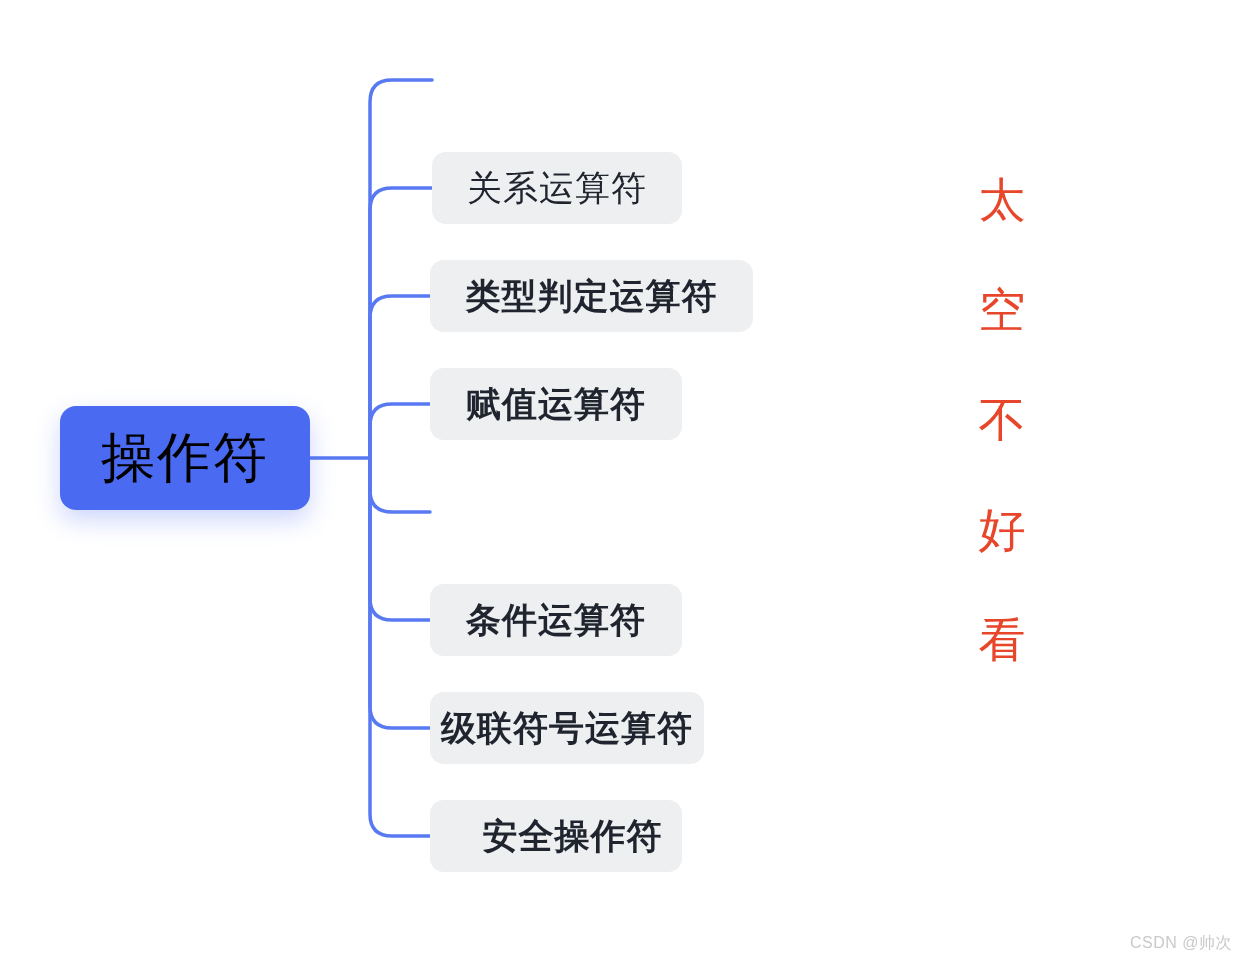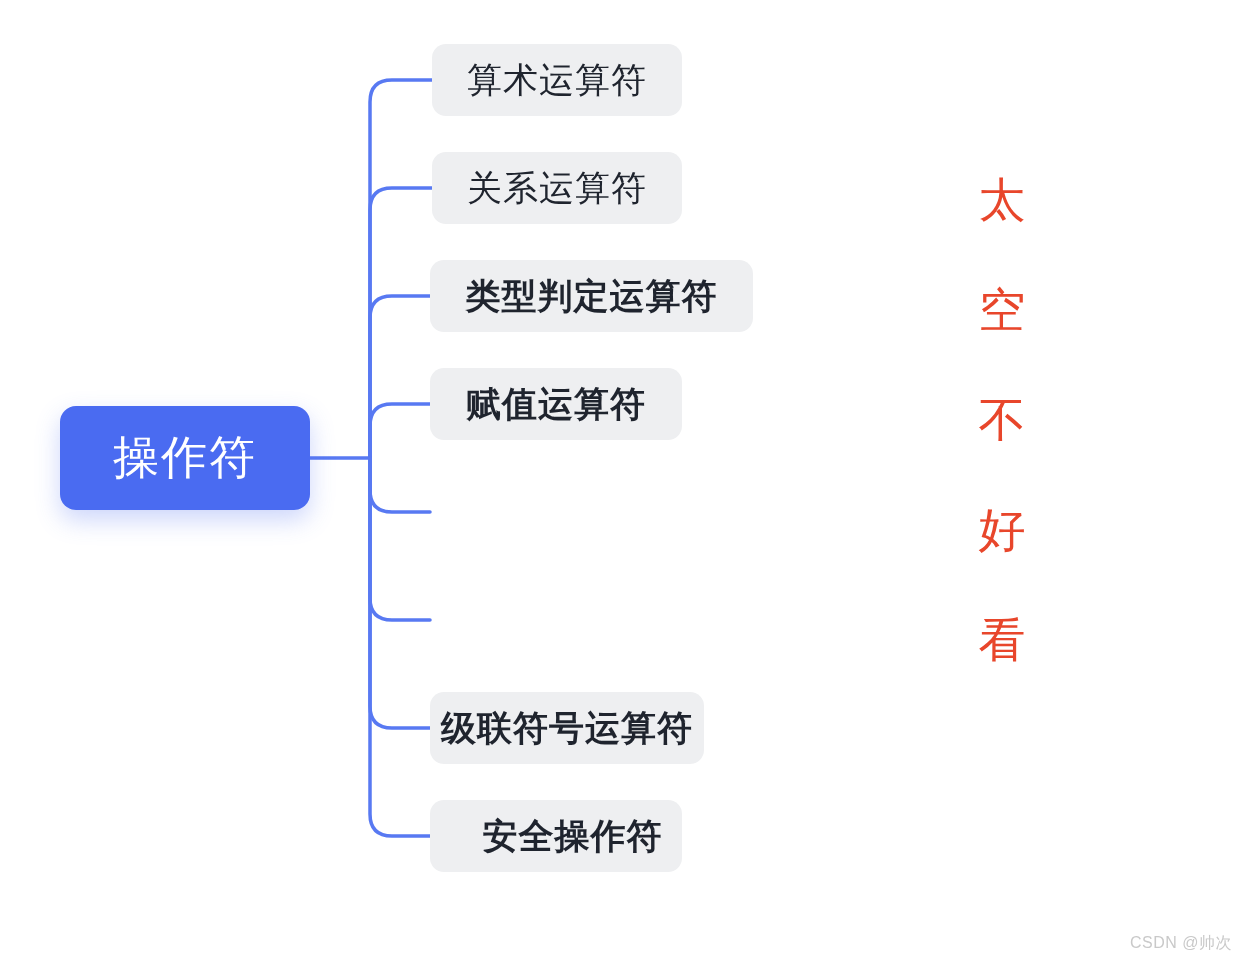--- a/index.html
+++ b/index.html
@@ -31,22 +31,22 @@
     position: absolute;
     left: 60px;
     top: 406px;
     width: 250px;
     height: 104px;
     background: var(--root-bg, #4a6bf1);
     border-radius: 16px;
     display: flex;
     align-items: center;
     justify-content: center;
-    color: #ffffff;
-    font-size: 46px;
+    color: #000000;
+    font-size: 54px;
     font-weight: 500;
     letter-spacing: 2px;
     box-shadow: 0 10px 24px rgba(74, 107, 241, 0.28);
     cursor: pointer;
   }
 
   .child-node {
     position: absolute;
     height: 72px;
     background: var(--child-bg, #eeeff1);
@@ -98,29 +98,29 @@
     <path d="M370,458 V318 Q370,296 392,296 H430"></path>
     <path d="M370,458 V426 Q370,404 392,404 H430"></path>
     <path d="M370,458 V490 Q370,512 392,512 H430"></path>
     <path d="M370,458 V598 Q370,620 392,620 H430"></path>
     <path d="M370,458 V706 Q370,728 392,728 H430"></path>
     <path d="M370,458 V814 Q370,836 392,836 H430"></path>
   </svg>
 
   <div class="root-node">操作符</div>
 
-  <div class="child-node" style="left:432px; top:44px;  width:250px;">算术运算符</div>
 
   <div class="child-node" style="left:432px; top:152px; width:250px;">关系运算符</div>
 
   <div class="child-node bold" style="left:430px; top:368px; width:252px;">赋值运算符</div>
 
   <div class="child-node bold" style="left:430px; top:260px; width:323px;">类型判定运算符</div>
 
 
+  <div class="child-node bold" style="left:430px; top:584px; width:252px;">条件运算符</div>
 
   <div class="child-node bold" style="left:430px; top:692px; width:274px;">级联符号运算符</div>
 
   <div class="child-node bold" style="left:430px; top:800px; width:252px;padding-left:33px;">安全操作符</div>
 
   <div class="side-note">
     <span>太</span>
     <span>空</span>
     <span>不</span>
     <span>好</span>

